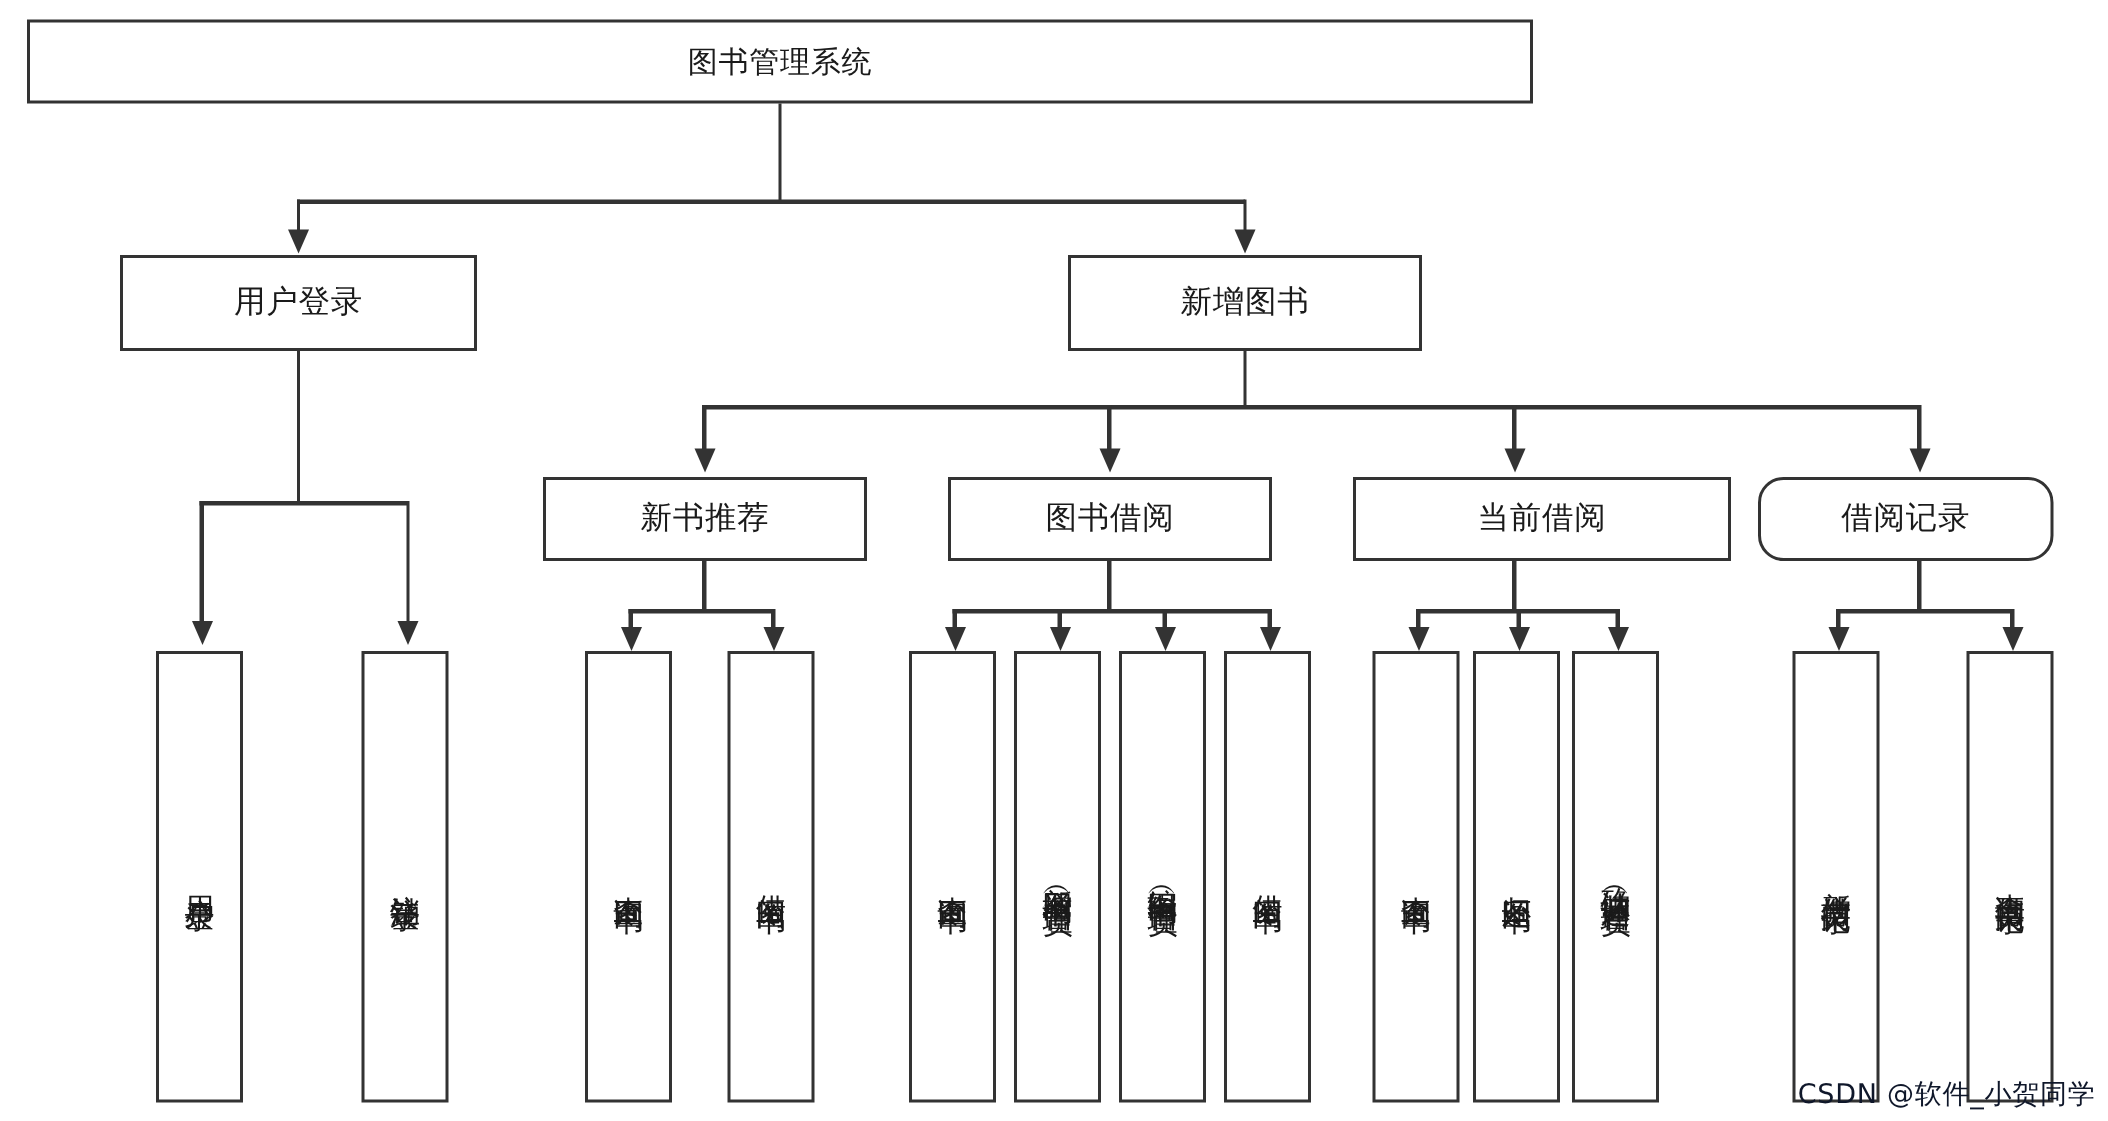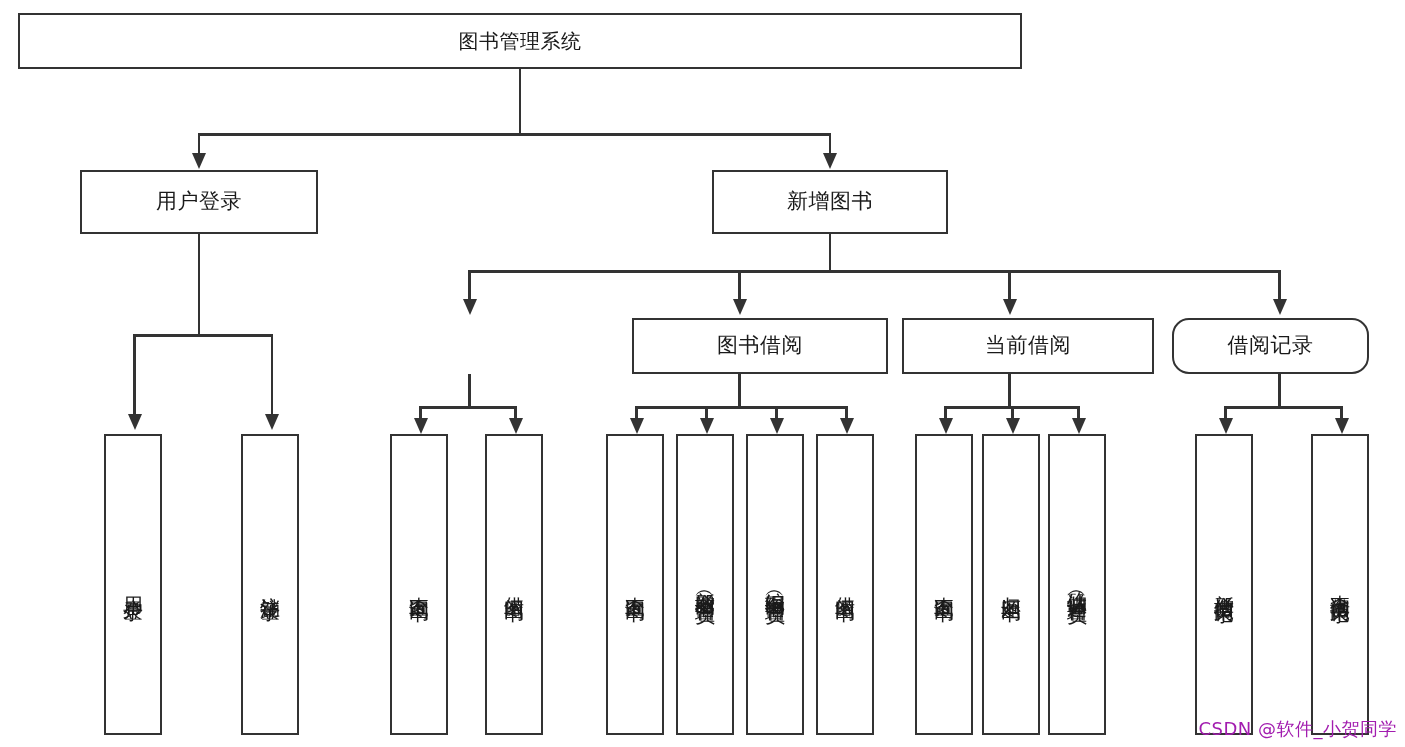--- a/index.html
+++ b/index.html
@@ -65,21 +65,21 @@
     border-right: 7px solid transparent;
     border-top: 16px solid #333333;
   }
 
   
   #watermark {
     position: absolute;
     right: 8px;
     bottom: 6px;
     font-size: 18px;
-    color: #a21caf;
+    color: #0f172a;
     letter-spacing: 0.5px;
     pointer-events: none;
     white-space: nowrap;
   }
 </style>
 </head>
 <body>
 
 <div id="canvas">
 
@@ -116,21 +116,24 @@
   <div class="ln horz" style="left:468px; top:270px; width:812px;"></div>
   <div class="ln vert" style="left:468px; top:270px; height:32px;"></div>
   <div class="arrow" style="left:462.5px; top:299px;"></div>
   <div class="ln vert" style="left:738px; top:270px; height:32px;"></div>
   <div class="arrow" style="left:732.5px; top:299px;"></div>
   <div class="ln vert" style="left:1008px; top:270px; height:32px;"></div>
   <div class="arrow" style="left:1002.5px; top:299px;"></div>
   <div class="ln vert" style="left:1278px; top:270px; height:32px;"></div>
   <div class="arrow" style="left:1272.5px; top:299px;"></div>
 
-  <div class="node h" style="left:632px; top:318px; width:256px; height:56px;">
+  <div class="node h" style="left:362px; top:318px; width:216px; height:56px;">
+    <span class="label">新书推荐</span>
+  </div>
+  <div class="node h" style="left:632px; top:318px; width:216px; height:56px;">
     <span class="label">图书借阅</span>
   </div>
   <div class="node h" style="left:902px; top:318px; width:252px; height:56px;">
     <span class="label">当前借阅</span>
   </div>
   <div class="node h" style="left:1172px; top:318px; width:197px; height:56px;border-radius:17px;">
     <span class="label">借阅记录</span>
   </div>
 
   <div class="ln vert" style="left:468px; top:374px; height:34px;"></div>

